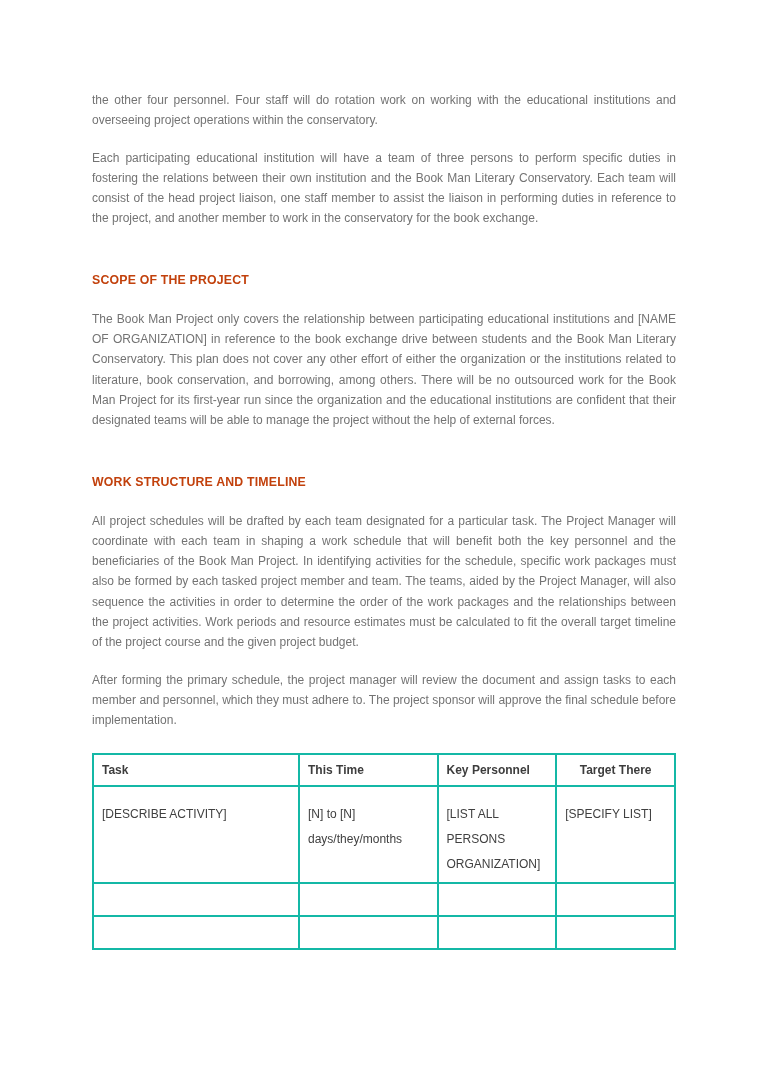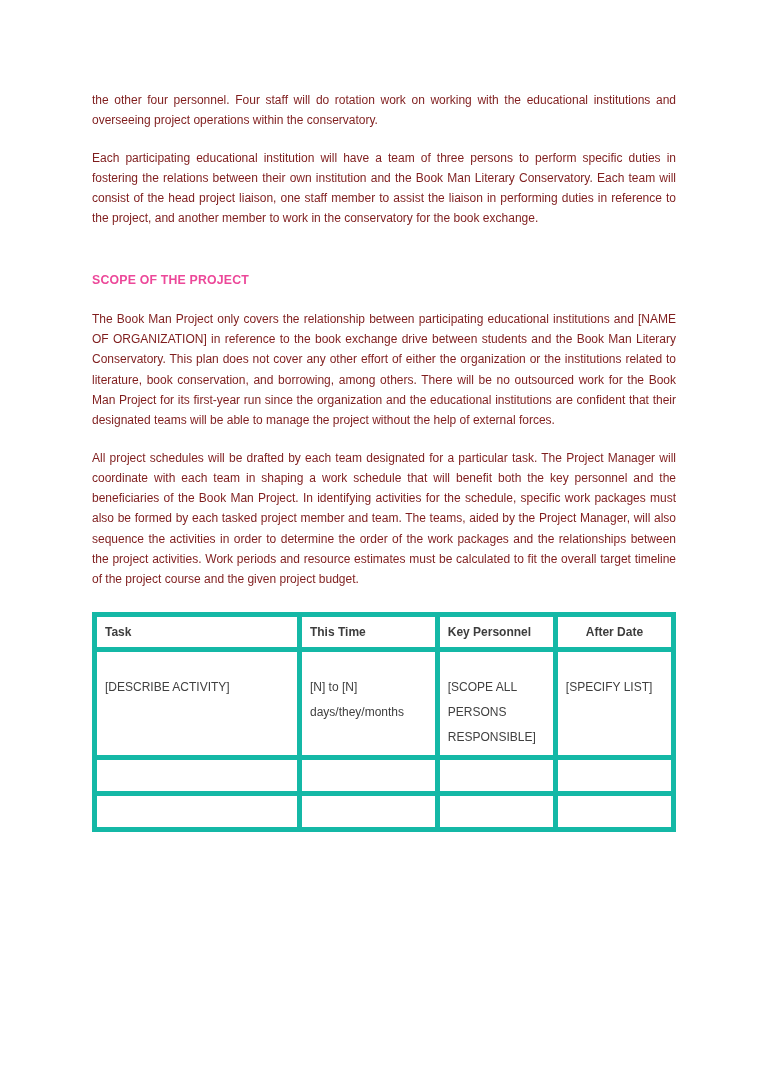--- a/index.html
+++ b/index.html
@@ -16,103 +16,105 @@
     padding: 90px 92px 0 92px;
     font-family: "Liberation Sans", "DejaVu Sans", sans-serif;
     color: #404040;
     overflow: hidden;
   }
   .para {
     font-size: 12px;
     line-height: 20.3px;
     text-align: justify;
     margin: 0 0 17px 0;
-    color: #7f1d1d;
+    color: #737373;
   }
   .heading {
     font-size: 12.3px;
     font-weight: bold;
     line-height: 20px;
     letter-spacing: 0.2px;
-    color: #ec4899;
+    color: #c2410c;
     margin: 41px 0 19px 0;
   }
   table.timeline-table {
     width: 100%;
     border-collapse: collapse;
     table-layout: fixed;
     margin-top: 22px;
     font-size: 12px;
     color: #404040;
   }
   table.timeline-table th,
   table.timeline-table td {
-    border: 5px solid #14b8a6;
+    border: 2px solid #14b8a6;
     padding: 5px 8px;
     vertical-align: top;
     text-align: left;
     font-weight: normal;
     line-height: 20px;
     overflow: hidden;
   }
   table.timeline-table th {
     font-weight: bold;
     height: 19px;
     color: #3d3d3d;
   }
   table.timeline-table th.center,
   table.timeline-table td.center {
     text-align: center;
   }
   tr.row-tall td {
     height: 44px;
     line-height: 25px;
-    padding-top: 23px;
+    padding-top: 15px;
   }
   tr.row-empty td {
     height: 21px;
   }
 </style>
 </head>
 <body>
 
 <div class="page">
 
   <p class="para">the other four personnel. Four staff will do rotation work on working with the educational institutions and overseeing project operations within the conservatory.</p>
 
   <p class="para">Each participating educational institution will have a team of three persons to perform specific duties in fostering the relations between their own institution and the Book Man Literary Conservatory. Each team will consist of the head project liaison, one staff member to assist the liaison in performing duties in reference to the project, and another member to work in the conservatory for the book exchange.</p>
 
   <h2 class="heading">SCOPE OF THE PROJECT</h2>
 
   <p class="para">The Book Man Project only covers the relationship between participating educational institutions and [NAME OF ORGANIZATION] in reference to the book exchange drive between students and the Book Man Literary Conservatory. This plan does not cover any other effort of either the organization or the institutions related to literature, book conservation, and borrowing, among others.  There will be no outsourced work for the Book Man Project for its first-year run since the organization and the educational institutions are confident that their designated teams will be able to manage the project without the help of external forces.</p>
 
+  <h2 class="heading">WORK STRUCTURE AND TIMELINE</h2>
 
   <p class="para">All project schedules will be drafted by each team designated for a particular task. The Project Manager will coordinate with each team in shaping a work schedule that will benefit both the key personnel and the beneficiaries of the Book Man Project. In identifying activities for the schedule, specific work packages must also be formed by each tasked project member and team. The teams, aided by the Project Manager, will also sequence the activities in order to determine the order of the work packages and the relationships between the project activities. Work periods and resource estimates must be calculated to fit the overall target timeline of the project course and the given project budget.</p>
 
+  <p class="para">After forming the primary schedule, the project manager will review the document and assign tasks to each member and personnel, which they must adhere to. The project sponsor will approve the final schedule before implementation.</p>
 
   <table class="timeline-table">
     <colgroup>
       <col style="width:35.4%">
       <col style="width:23.8%">
       <col style="width:20.4%">
       <col style="width:20.4%">
     </colgroup>
     <thead>
       <tr>
         <th>Task</th>
         <th>This Time</th>
         <th>Key Personnel</th>
-        <th class="center">After Date</th>
+        <th class="center">Target There</th>
       </tr>
     </thead>
     <tbody>
       <tr class="row-tall">
         <td>[DESCRIBE ACTIVITY]</td>
         <td>[N] to [N] days/they/months</td>
-        <td>[SCOPE ALL PERSONS RESPONSIBLE]</td>
+        <td>[LIST ALL PERSONS ORGANIZATION]</td>
         <td>[SPECIFY LIST]</td>
       </tr>
       <tr class="row-empty">
         <td></td>
         <td></td>
         <td></td>
         <td></td>
       </tr>
       <tr class="row-empty">
         <td></td>

